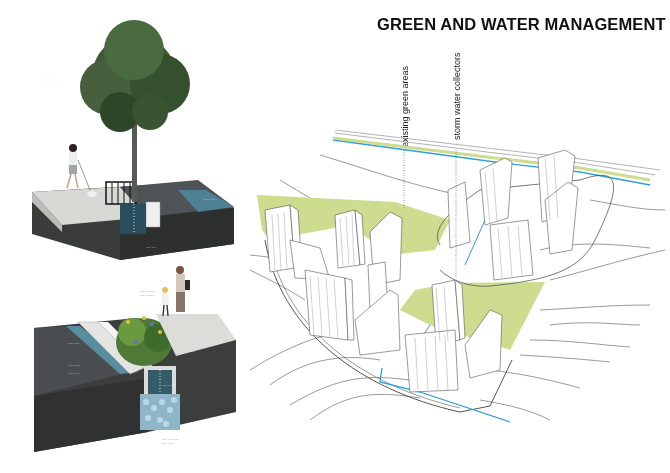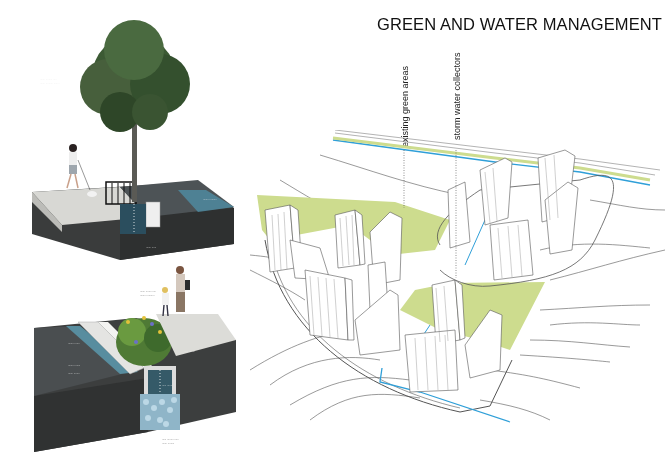--- a/index.html
+++ b/index.html
@@ -1,17 +1,17 @@
 <!DOCTYPE html>
 <html><head>
 <meta charset="utf-8">
 <style>
   html, body { margin: 0; padding: 0; background: #ffffff; }
   body { width: 670px; height: 473px; position: relative; overflow: hidden; font-family: "Liberation Sans", sans-serif; }
-  .title { position: absolute; left: 377px; top: 15px; font-size: 16.5px; font-weight: normal; color: #111; letter-spacing: 0.1px; white-space: nowrap; }
+  .title { position: absolute; left: 377px; top: 15px; font-size: 16.5px; font-weight: bold; color: #111; letter-spacing: 0.1px; white-space: nowrap; }
   .vlabel { position: absolute; font-size: 9px; color: #222; transform: rotate(-90deg); transform-origin: left top; white-space: nowrap; }
   .panel { position: absolute; }
   svg { display: block; }
   .tiny { font-size: 2.6px; fill: #eaeaea; font-family: "Liberation Sans", sans-serif; }
 </style>
 </head>
 <body>
 
 <div class="title">GREEN AND WATER MANAGEMENT</div>
 

